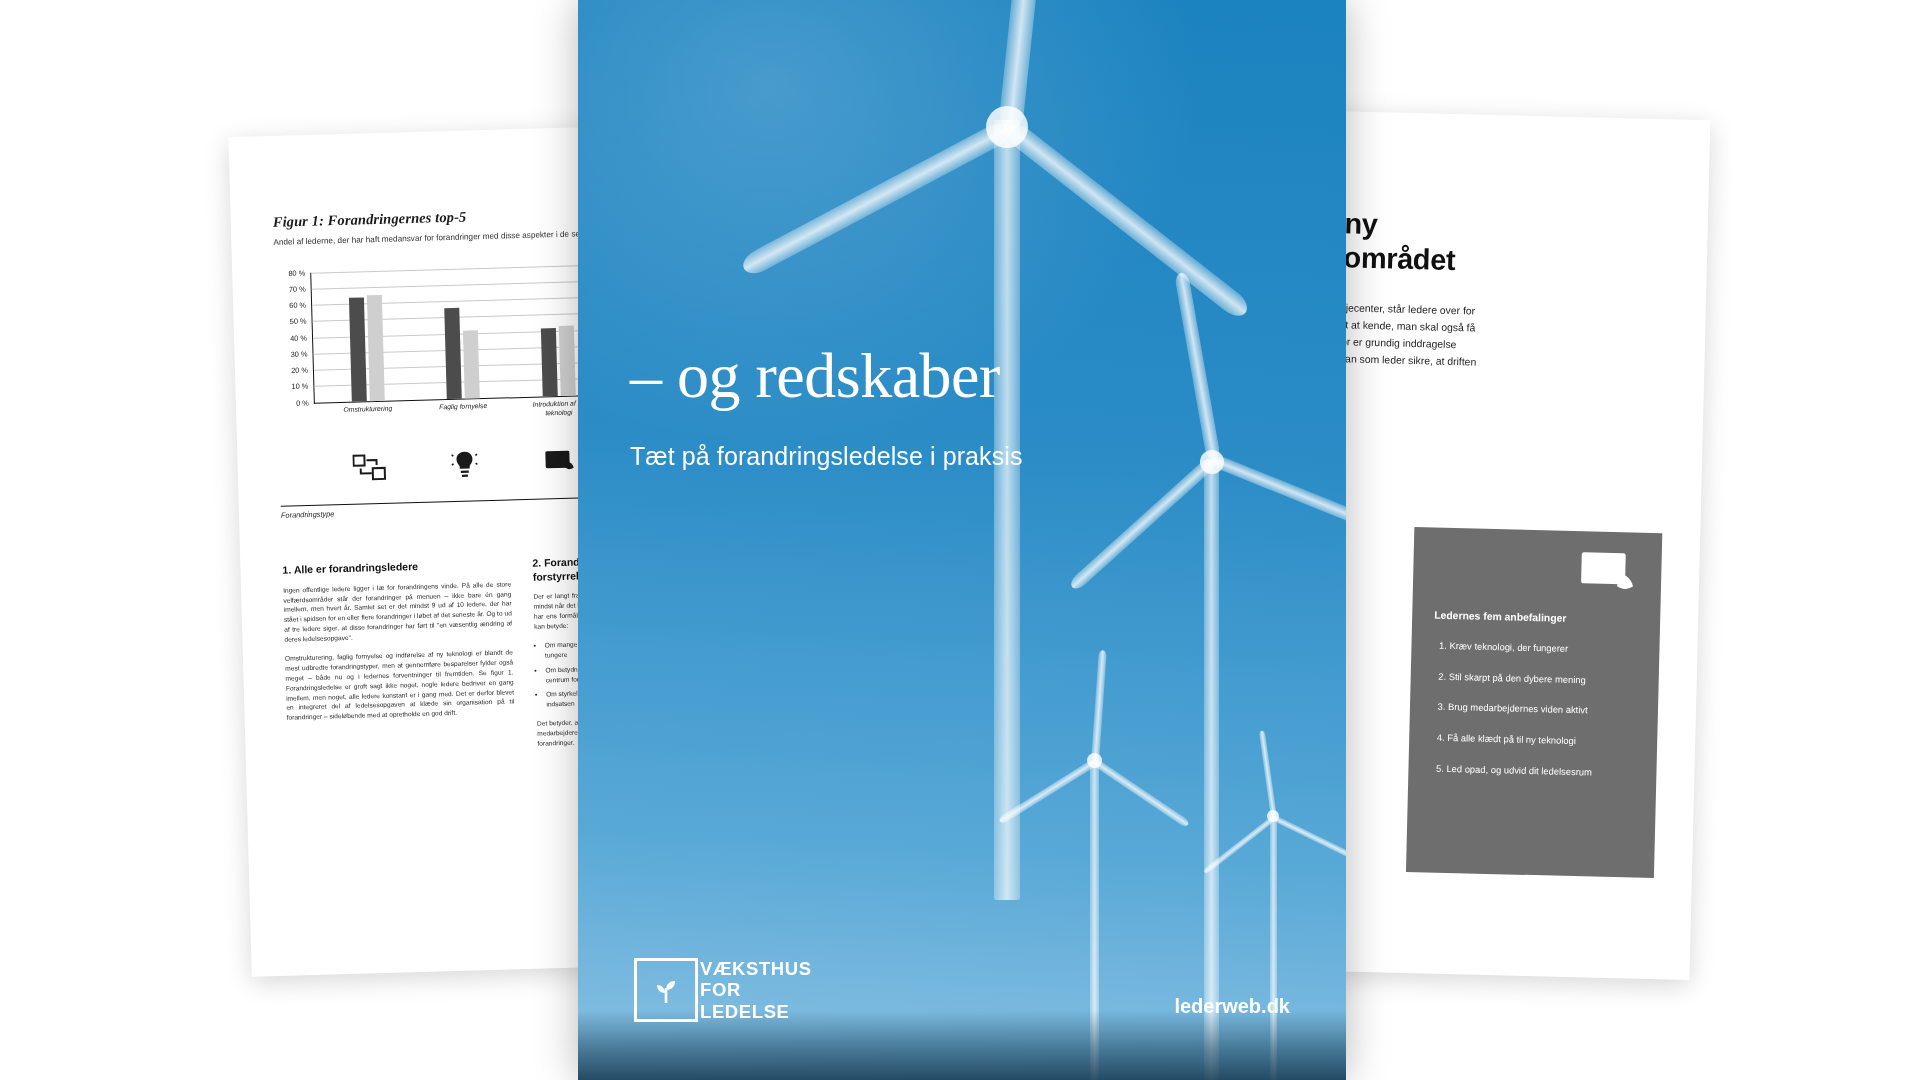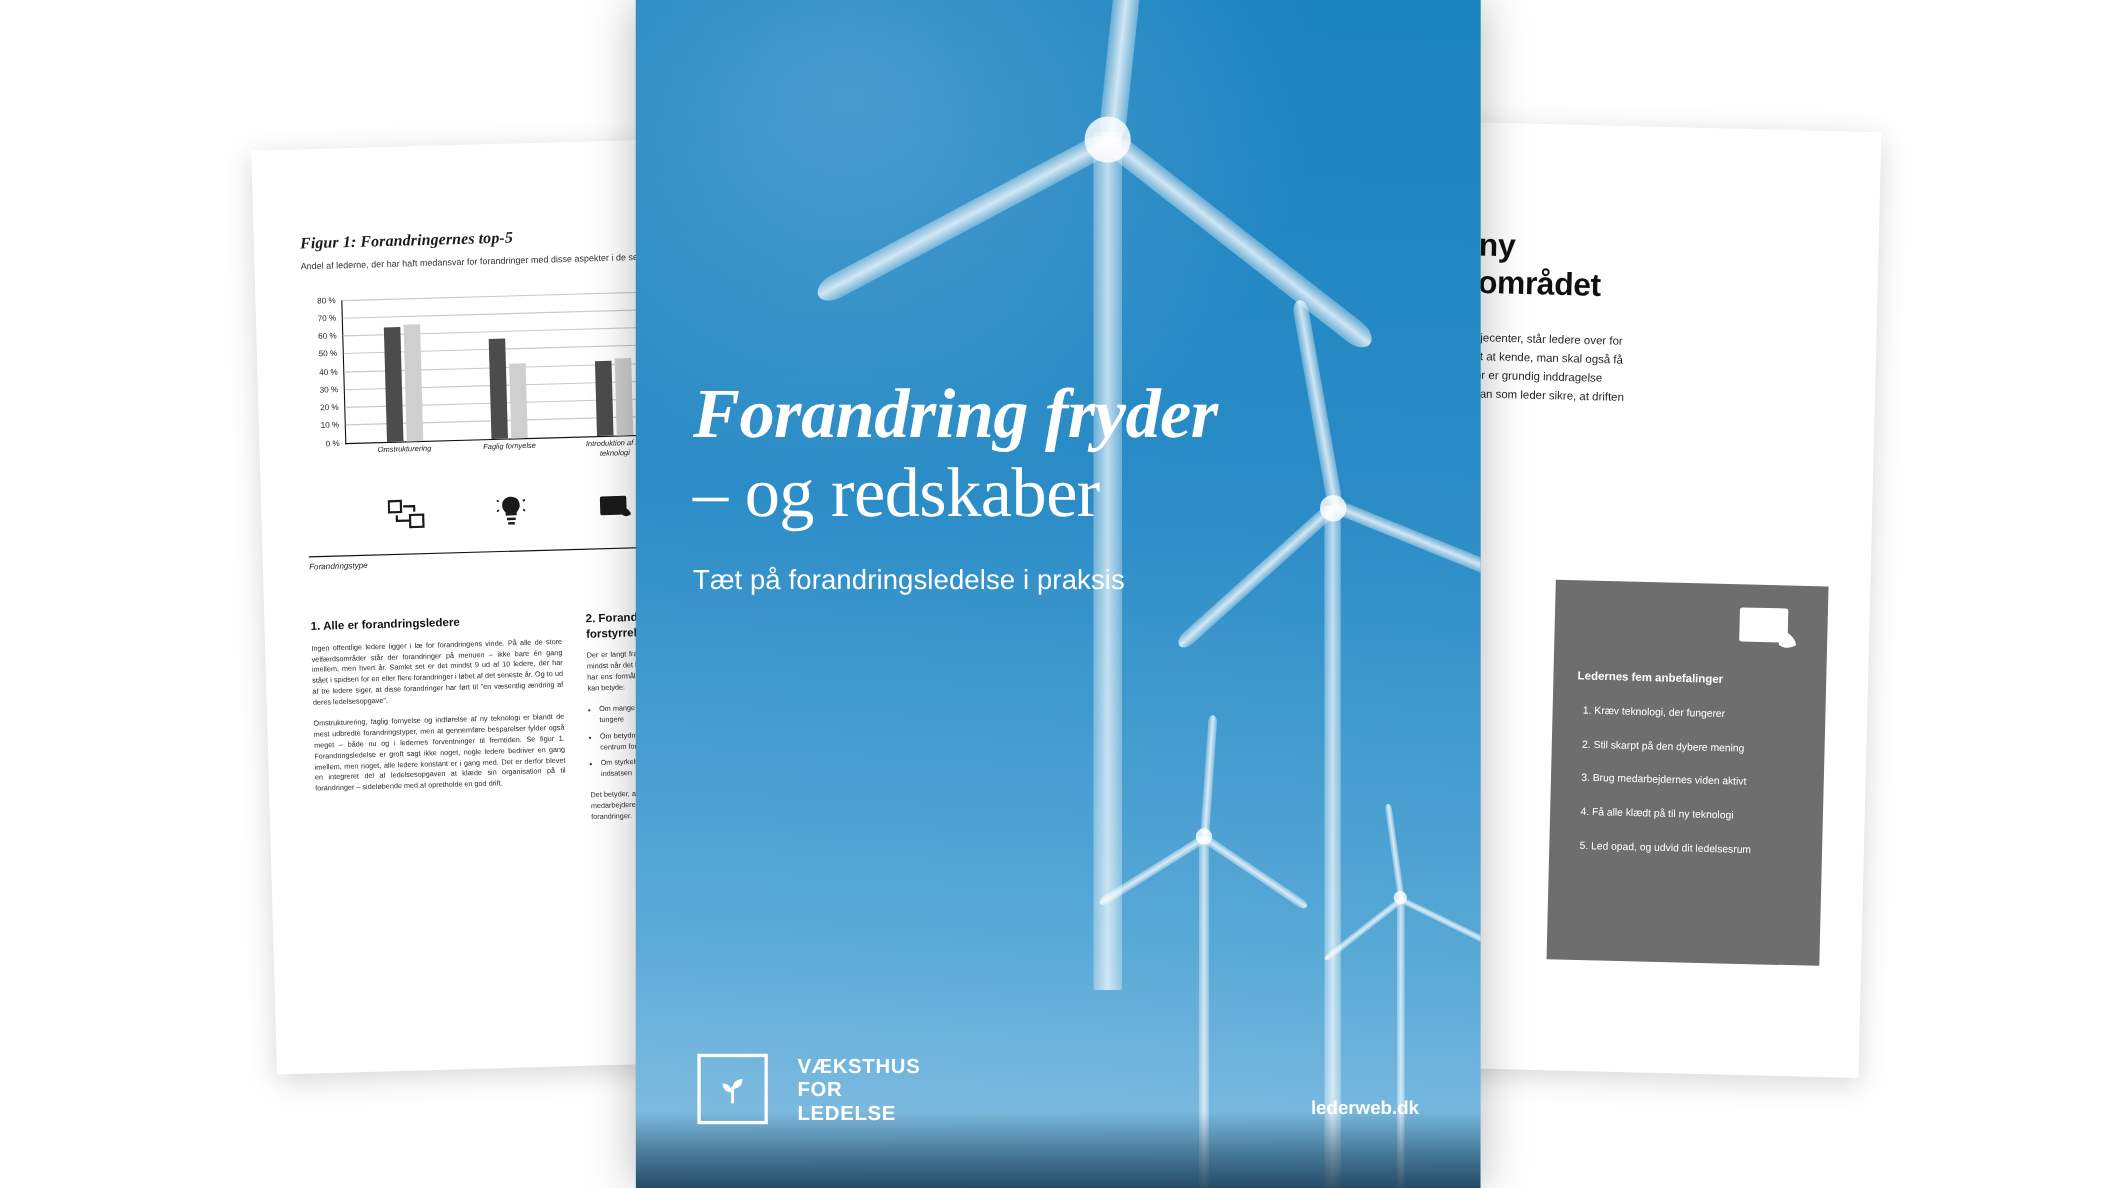--- a/index.html
+++ b/index.html
@@ -347,21 +347,21 @@
     font-weight: normal;
     letter-spacing: 0.1px;
   }
 
   .logo {
     position: absolute;
     left: 56px;
     bottom: 58px;
     display: flex;
     align-items: center;
-    gap: 27px;
+    gap: 2px;
     color: #ffffff;
   }
   .logo-mark {
     width: 58px;
     height: 58px;
     border: 3px solid #ffffff;
     display: flex;
     align-items: center;
     justify-content: center;
   }
@@ -369,21 +369,21 @@
     font-size: 18.5px;
     font-weight: bold;
     line-height: 1.14;
     letter-spacing: 0.6px;
   }
   .cover-url {
     position: absolute;
     right: 56px;
     bottom: 62px;
     color: #ffffff;
-    font-size: 17px;
+    font-size: 20px;
     font-weight: bold;
   }
 </style>
 </head>
 <body>
 
 <div id="stage">
 
   <div class="sheet" id="sheet-left">
     <div class="inner">
@@ -558,21 +558,20 @@
       <div class="hub" style="left:89px; top:50px; width:12px; height:12px;"></div>
       <div class="blade" style="left:93px; top:-30px; width:6px; height:88px; transform: rotate(-8deg);"></div>
       <div class="blade" style="left:93px; top:-30px; width:6px; height:88px; transform: rotate(116deg);"></div>
       <div class="blade" style="left:93px; top:-30px; width:6px; height:88px; transform: rotate(-128deg);"></div>
     </div>
 
     <div class="ground"></div>
 
     <div class="cover-text">
       <h1 class="cover-title">
-        <span class="l1">Forandring fryder</span>
         <span class="l2">– og redskaber</span>
       </h1>
       <div class="cover-sub">Tæt på forandringsledelse i praksis</div>
     </div>
 
     <div class="logo">
       <span class="logo-mark">
         <svg width="34" height="34" viewBox="0 0 34 34" fill="none">
           <path d="M17 30V15" stroke="#ffffff" stroke-width="2.6"></path>
           <path d="M17 17c0-6 4-9 9-9 0 6-4 9-9 9z" fill="#ffffff"></path>

